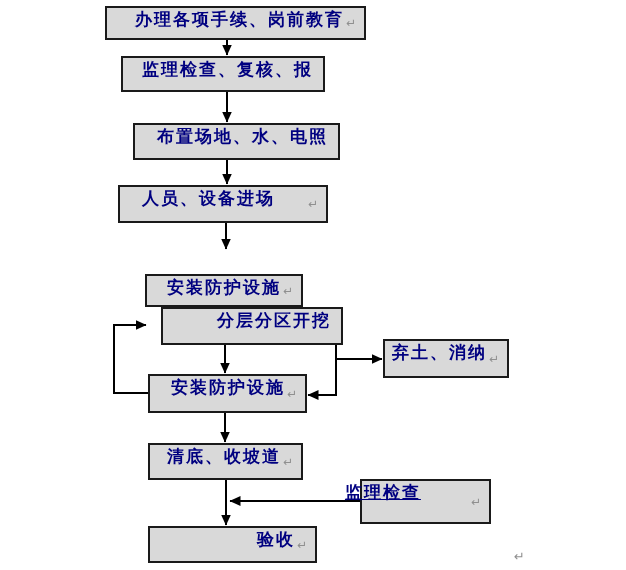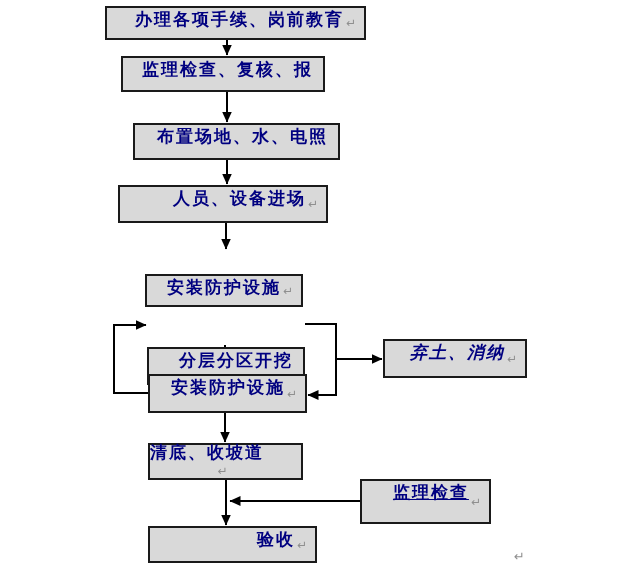--- a/index.html
+++ b/index.html
@@ -19,27 +19,27 @@
   }
   .node .pmark{
     color:#8f8f8f;font-size:12px;font-weight:normal;letter-spacing:0;
     margin-left:2px;align-self:center;
   }
   .node .lbl.u{text-decoration:underline;}
   
   #n0 {left:105px;top:6px;  width:261px;height:34px;}
   #n1 {left:121px;top:56px; width:204px;height:36px;}
   #n2 {left:121px;top:123px;width:207px;height:37px;margin-left:12px;}
-  #n3 {left:118px;top:185px;width:210px;height:38px;}
+  #n3 {left:118px;top:185px;width:210px;height:38px;gap:31px;}
   #n4 {left:145px;top:250px;width:158px;height:33px;margin-top:24px;}
-  #n5 {left:147px;top:307px;width:158px;height:38px;margin-top:40px;}
+  #n5 {left:161px;top:307px;width:182px;height:38px;}
   #n6 {left:148px;top:374px;width:159px;height:39px;}
-  #n7 {left:148px;top:443px;width:155px;height:37px;flex-direction:column;}
-  #n8 {left:383px;top:339px;width:144px;height:39px;font-style:italic;}
-  #n9 {left:360px;top:479px;width:131px;height:45px;}
+  #n7 {left:148px;top:443px;width:155px;height:37px;}
+  #n8 {left:383px;top:339px;width:126px;height:39px;}
+  #n9 {left:360px;top:479px;width:131px;height:45px;gap:48px;}
   #n10{left:148px;top:526px;width:169px;height:37px;}
   .stray-pmark{
     position:absolute;left:514px;top:549px;z-index:2;
     color:#8f8f8f;font-size:13px;
   }
 </style>
 </head>
 <body>
 
 <div id="canvas">

